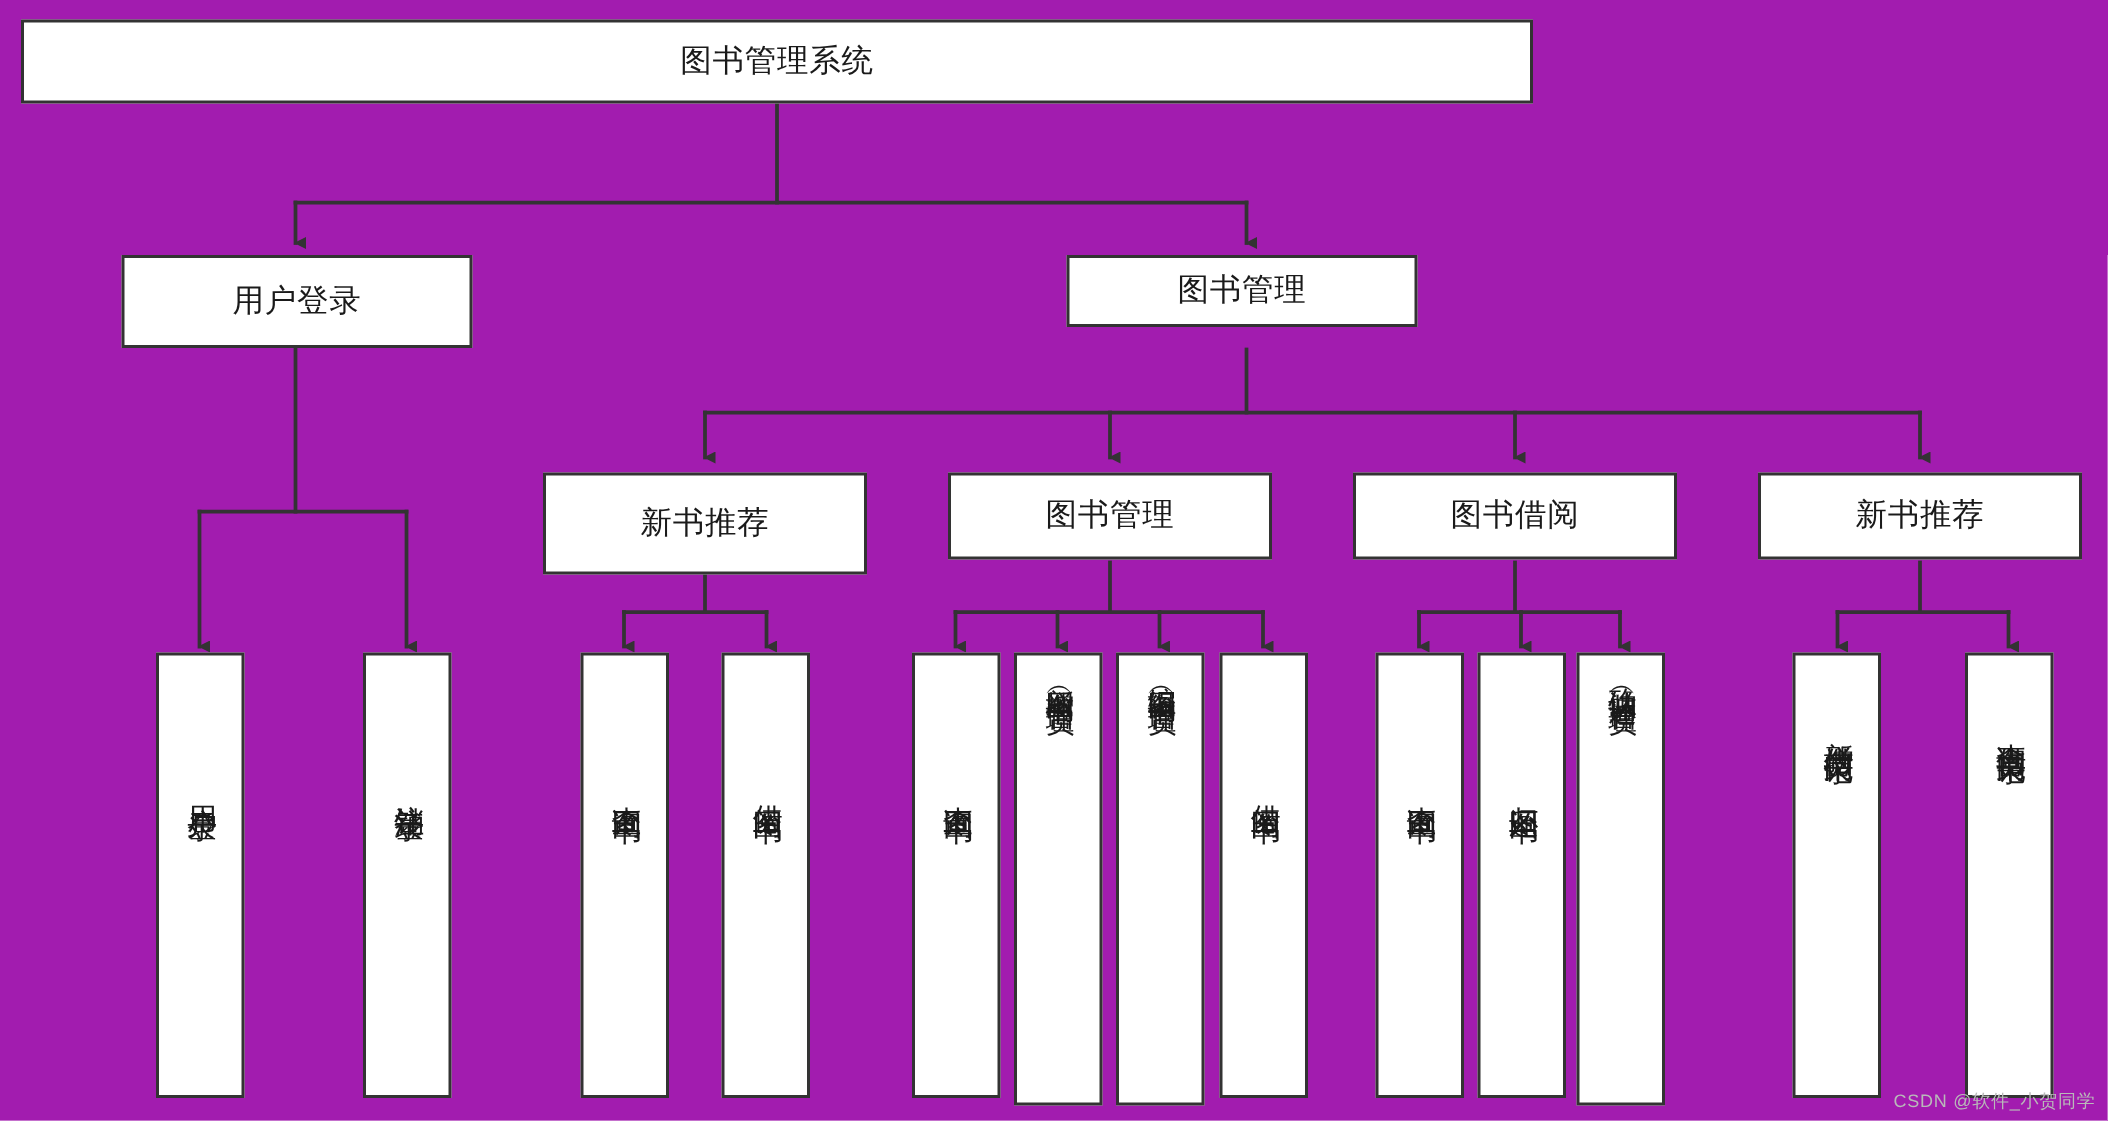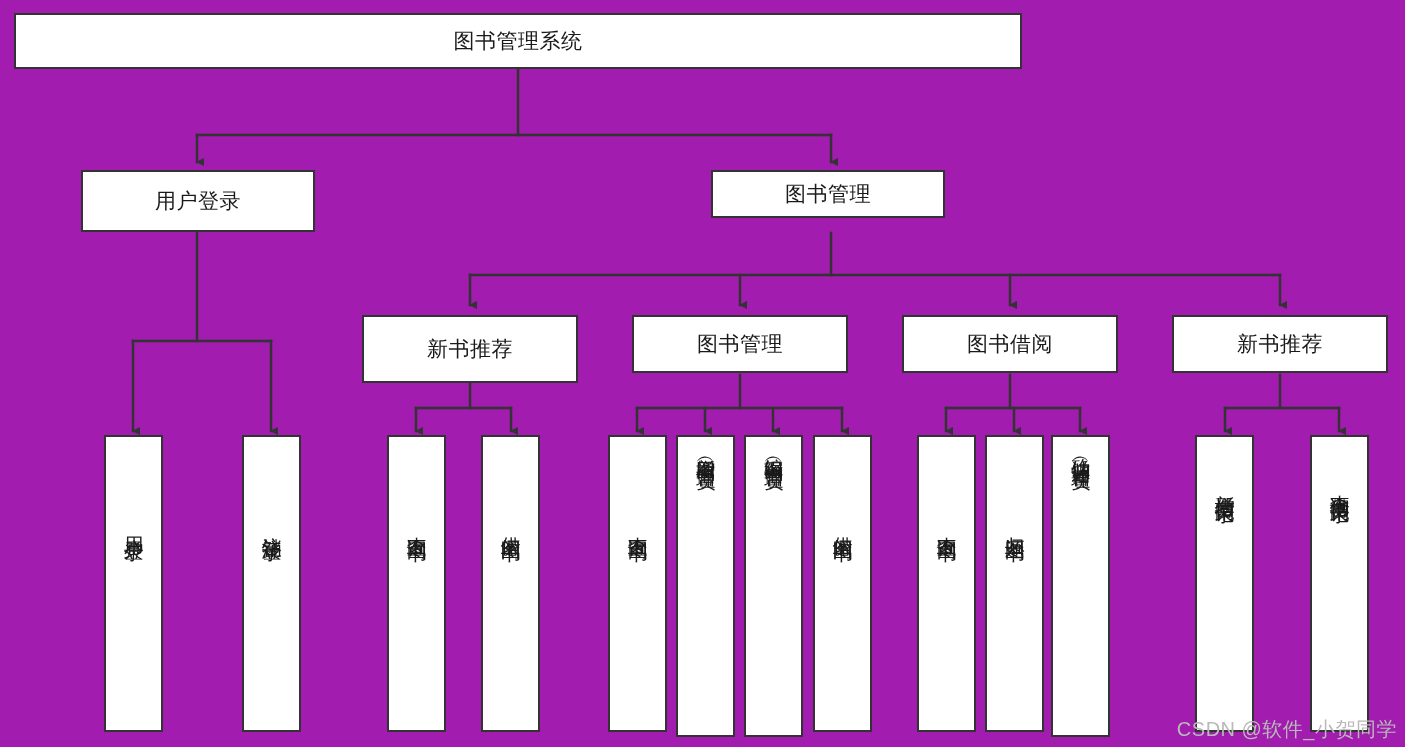--- a/index.html
+++ b/index.html
@@ -56,21 +56,21 @@
     white-space: nowrap;
     display: block;
   }
   .node-box.vertical.tall-text {
     font-size: 19px;
   }
   .watermark {
     position: absolute;
     right: 8px;
     bottom: 4px;
-    font-size: 20px;
+    font-size: 12px;
     color: #b9b9b9;
     letter-spacing: 0.5px;
     white-space: nowrap;
     user-select: none;
   }
 </style>
 </head>
 <body>
 
 <div id="diagram-root">

